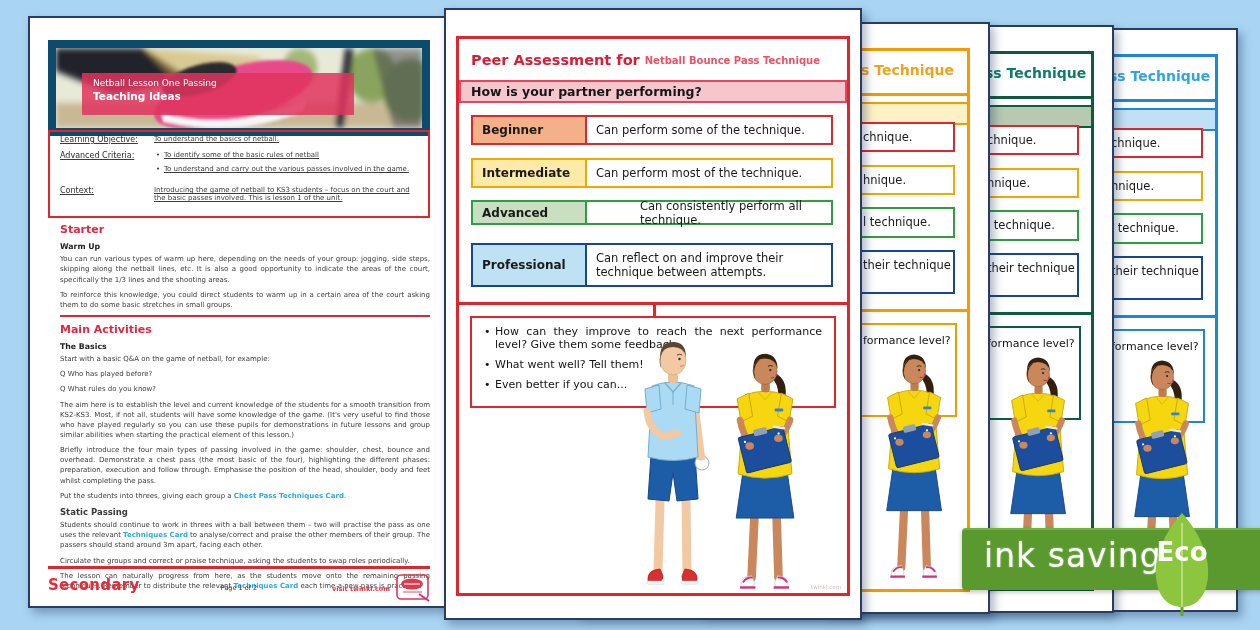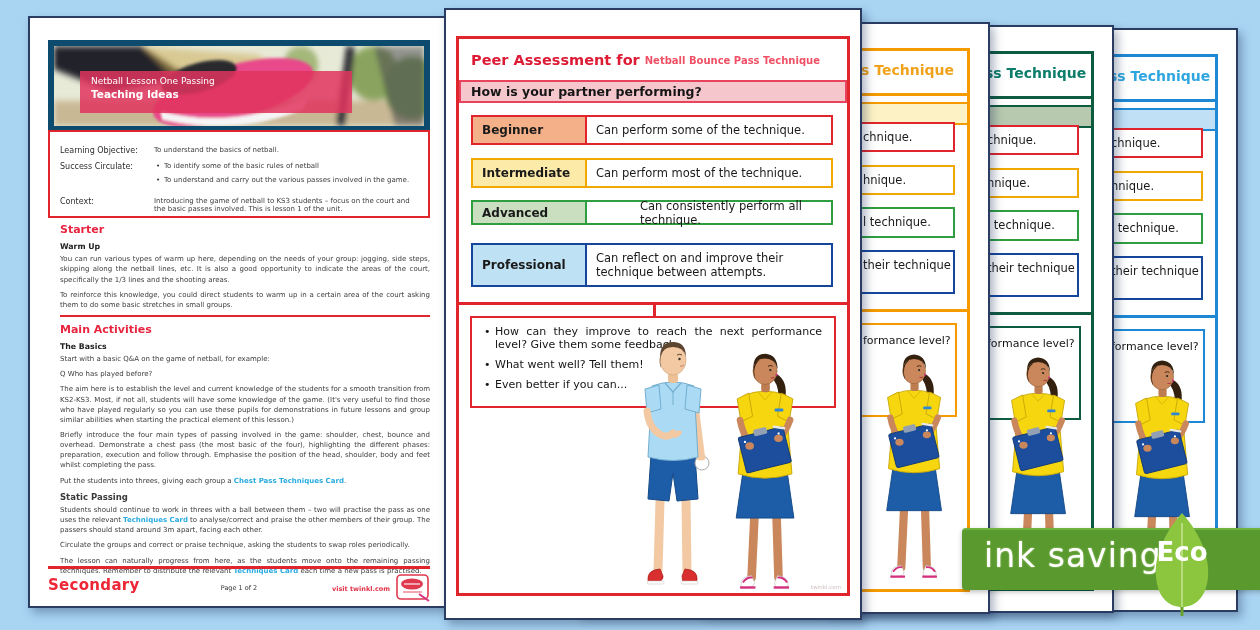--- a/index.html
+++ b/index.html
@@ -4,29 +4,29 @@
 <style>
   html,body{margin:0;padding:0;}
   body{width:1260px;height:630px;position:relative;overflow:hidden;
        background:#a9d4f2;font-family:"DejaVu Sans",sans-serif;}
   .page{position:absolute;background:#fff;border:2px solid #2b3c62;
         box-shadow:4px 5px 9px rgba(20,40,80,.35);box-sizing:border-box;}
 
   
   .tp{left:28px;top:16px;width:422px;height:592px;z-index:6;}
   .tp-banner{position:absolute;left:18px;top:22px;right:18px;height:80px;
-             border:6px solid #0c4a6e;overflow:hidden;background:#dfe5cf;}
+             border:8px solid #0c4a6e;overflow:hidden;background:#dfe5cf;}
   .tp-overlay{position:absolute;left:26px;top:25px;width:272px;height:42px;
               background:rgba(224,52,94,.85);color:#fff;box-sizing:border-box;
               padding:5px 0 0 11px;line-height:1.3;}
   .ov1{font-size:9px;} .ov2{font-size:10.5px;font-weight:700;}
   .lobox{position:absolute;left:18px;top:112px;right:18px;height:88px;
-         border:2px solid #e0262c;box-sizing:border-box;padding:14px 10px;
+         border:2px solid #e0262c;box-sizing:border-box;padding:3px 10px;
          display:grid;grid-template-columns:86px 1fr;column-gap:8px;row-gap:7px;
-         font-size:7px;color:#3c3c3c;align-content:start;}
+         font-size:7px;color:#3c3c3c;align-content:start;text-decoration:underline;}
   .lolabel{font-size:8px;color:#2d2d2d;}
   .lob-bullets div{position:relative;padding-left:10px;margin-bottom:6px;}
   .lob-bullets div::before{content:"•";position:absolute;left:2px;top:0;}
   .tpbody{position:absolute;left:18px;right:18px;top:204px;font-size:7px;
           line-height:1.45;color:#3c3c3c;text-align:justify;margin-left:12px;}
   .h-red{color:#e8253f;font-weight:700;font-size:11px;margin:0 0 3px;text-align:left;}
   .h-sub{font-size:7.8px;font-weight:700;color:#222;margin:0 0 2px;text-align:left;}
   .h-sub2{font-size:8.5px;font-weight:600;color:#3a3a3a;margin:0 0 2px;text-align:left;}
   .tpbody p{margin:0 0 5px;}
   .redhr{height:2px;background:#e0262c;border:0;margin:1px 0 5px;}
@@ -208,39 +208,40 @@
     </svg>
     <div class="tp-overlay">
       <div class="ov1">Netball Lesson One Passing</div>
       <div class="ov2">Teaching Ideas</div>
     </div>
   </div>
 
   <div class="lobox">
     <span class="lolabel">Learning Objective:</span>
     <div>To understand the basics of netball.</div>
-    <span class="lolabel">Success Circulate:</span>
+    <span class="lolabel">Advanced Criteria:</span>
     <div class="lob-bullets">
       <div>To identify some of the basic rules of netball</div>
       <div>To understand and carry out the various passes involved in the game.</div>
     </div>
     <span class="lolabel">Context:</span>
     <div>Introducing the game of netball to KS3 students – focus on the court and the basic passes involved. This is lesson 1 of the unit.</div>
   </div>
 
   <div class="tpbody">
     <div class="h-red">Starter</div>
     <div class="h-sub">Warm Up</div>
     <p>You can run various types of warm up here, depending on the needs of your group: jogging, side steps, skipping along the netball lines, etc. It is also a good opportunity to indicate the areas of the court, specifically the 1/3 lines and the shooting areas.</p>
     <p>To reinforce this knowledge, you could direct students to warm up in a certain area of the court asking them to do some basic stretches in small groups.</p>
     <hr class="redhr">
     <div class="h-red">Main Activities</div>
     <div class="h-sub">The Basics</div>
     <p>Start with a basic Q&amp;A on the game of netball, for example:</p>
     <p>Q Who has played before?</p>
+    <p>Q What rules do you know?</p>
     <p>The aim here is to establish the level and current knowledge of the students for a smooth transition from KS2-KS3. Most, if not all, students will have some knowledge of the game. (It's very useful to find those who have played regularly so you can use these pupils for demonstrations in future lessons and group similar abilities when starting the practical element of this lesson.)</p>
     <p>Briefly introduce the four main types of passing involved in the game: shoulder, chest, bounce and overhead. Demonstrate a chest pass (the most basic of the four), highlighting the different phases: preparation, execution and follow through. Emphasise the position of the head, shoulder, body and feet whilst completing the pass.</p>
     <p><span>Put the students into threes, giving each group a </span><span class="cardlink">Chest Pass Techniques Card</span><span>.</span></p>
     <div class="h-sub2">Static Passing</div>
     <p><span>Students should continue to work in threes with a ball between them – two will practise the pass as one uses the relevant </span><span class="cardlink">Techniques Card</span><span> to analyse/correct and praise the other members of their group. The passers should stand around 3m apart, facing each other.</span></p>
     <p>Circulate the groups and correct or praise technique, asking the students to swap roles periodically.</p>
     <p><span>The lesson can naturally progress from here, as the students move onto the remaining passing techniques. Remember to distribute the relevant </span><span class="cardlink">Techniques Card</span><span> each time a new pass is practised.</span></p>
   </div>
 
   <div class="fhr"></div>

